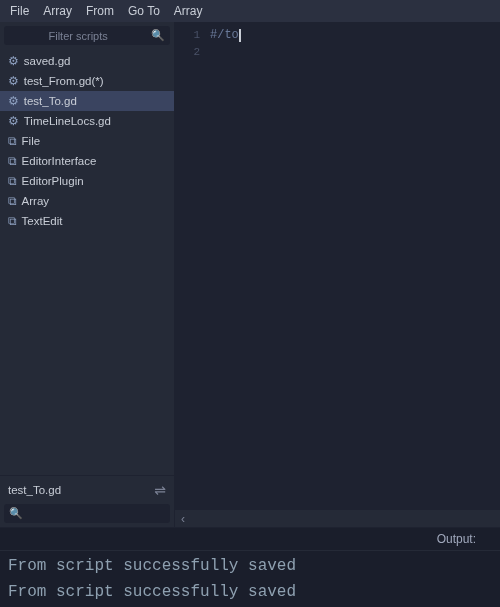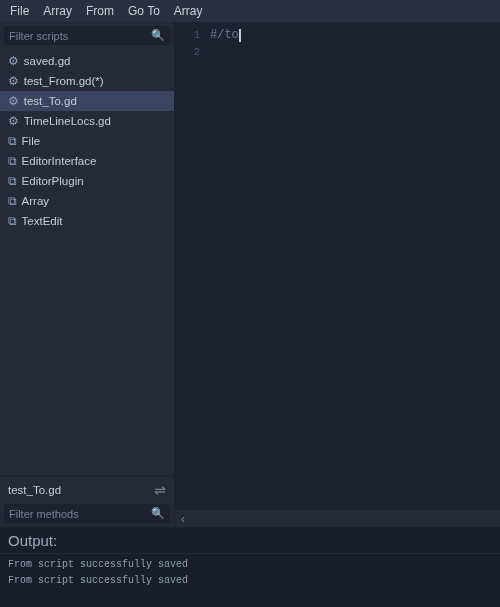--- a/index.html
+++ b/index.html
@@ -61,20 +61,21 @@
       gap: 4px;
     }
     .sidebar-search input {
       background: transparent;
       border: none;
       outline: none;
       color: #c8cdd6;
       font-size: 11px;
       flex: 1;
       min-width: 0;
+      text-align: center;
     }
     .sidebar-search input::placeholder {
       color: #7a8194;
     }
     .search-icon-small {
       color: #7a8194;
       font-size: 11px;
     }
 
     .script-list {
@@ -220,29 +221,30 @@
     }
 
     
     .output-panel {
       height: 80px;
       background: #1a1e2b;
       border-top: 1px solid #1e2230;
       flex-shrink: 0;
     }
     .output-header {
-      padding: 4px 8px;
-      font-size: 15px;
+      padding: 4px 24px;
+      font-size: 12px;
       color: #a0a8bc;
       border-bottom: 1px solid #252a37;
+      text-align: right;
     }
     .output-content {
       padding: 3px 8px;
       font-family: 'Consolas', 'Courier New', monospace;
-      font-size: 10px;
+      font-size: 16px;
       color: #8ea0b0;
       line-height: 1.6;
     }
   </style>
 </head>
 <body>
 
 <div class="menubar">
   <span class="menubar-item">File</span>
   <span class="menubar-item">Array</span>
@@ -308,21 +310,20 @@
       </div>
 
     </div>
 
     <div class="methods-panel">
       <div class="methods-header">
         <span class="methods-title">test_To.gd</span>
         <span class="methods-icon">⇌</span>
       </div>
       <div class="methods-search">
-        <input type="text" placeholder="Filter methods" style="">
         <span class="search-icon-small">🔍</span>
       </div>
     </div>
   </div>
 
   <div class="editor-pane">
     <div class="code-area">
 
       <div class="code-line">
         <span class="line-number">1</span>

